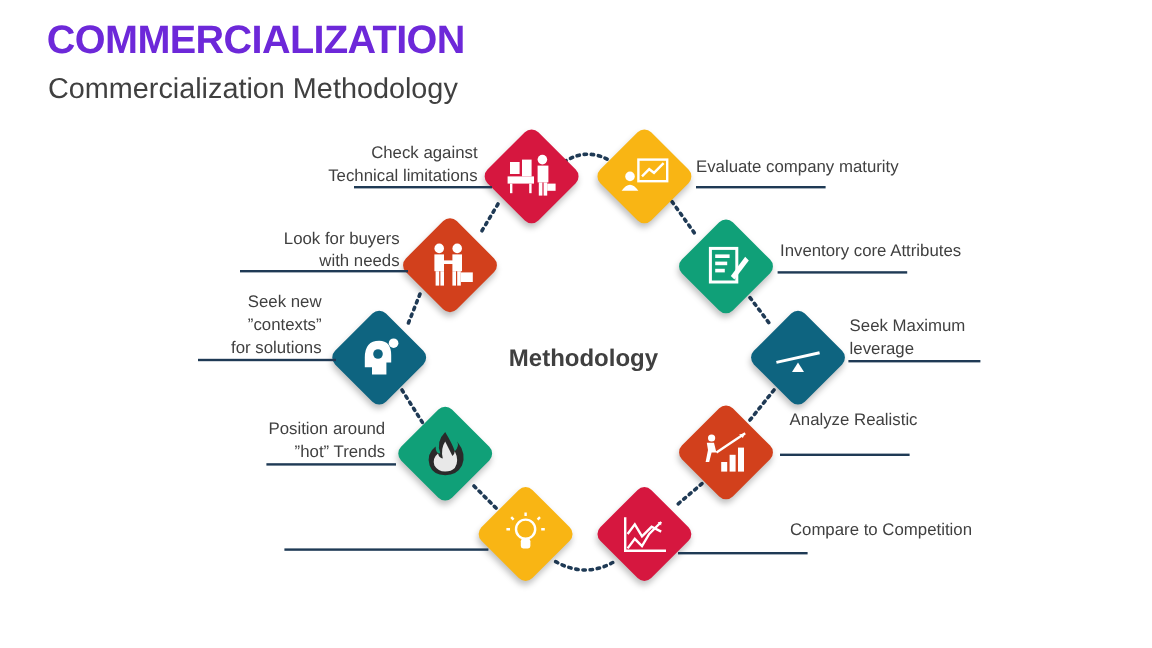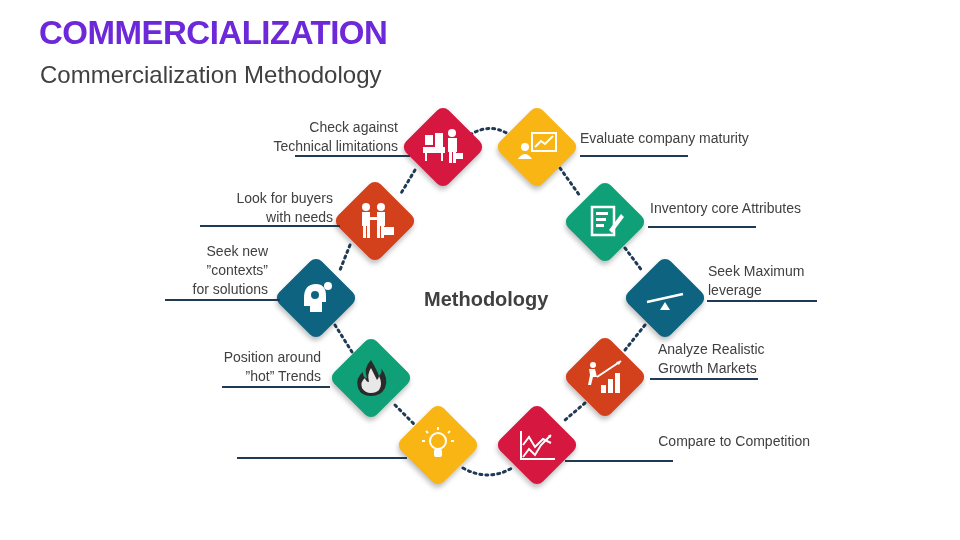--- a/index.html
+++ b/index.html
@@ -156,21 +156,20 @@
       <path d="M6 14 L12 14 L14 22 L10 22 L8 30 L5 30 L7 20 Z"></path>
       <rect x="18" y="30" width="5" height="8"></rect>
       <rect x="25" y="24" width="5" height="14"></rect>
       <rect x="32" y="18" width="5" height="20"></rect>
     </g>
   <line x1="14" y1="22" x2="38" y2="6" stroke="#fff" stroke-width="2"></line>
   <polygon points="38,6 33,7 36,10" fill="#fff"></polygon>
 </svg>
 <div class="label" style="left:658px;top:340px;width:160px;">
   <div>Analyze Realistic</div>
-  <div>Growth Markets</div>
 </div>
 <div class="uline" style="left:650px;top:378px;width:108px;"></div>
 
 <div class="diamond" style="left:408px;top:415px;background:#F9B514;"></div>
 <svg class="icon" style="left:416px;top:423px;" viewBox="0 0 44 44">
   <g stroke="#fff" stroke-width="2" fill="none">
       <circle cx="22" cy="18" r="8"></circle>
       <line x1="22" y1="4" x2="22" y2="7"></line>
       <line x1="10" y1="8" x2="12" y2="10"></line>
       <line x1="34" y1="8" x2="32" y2="10"></line>

